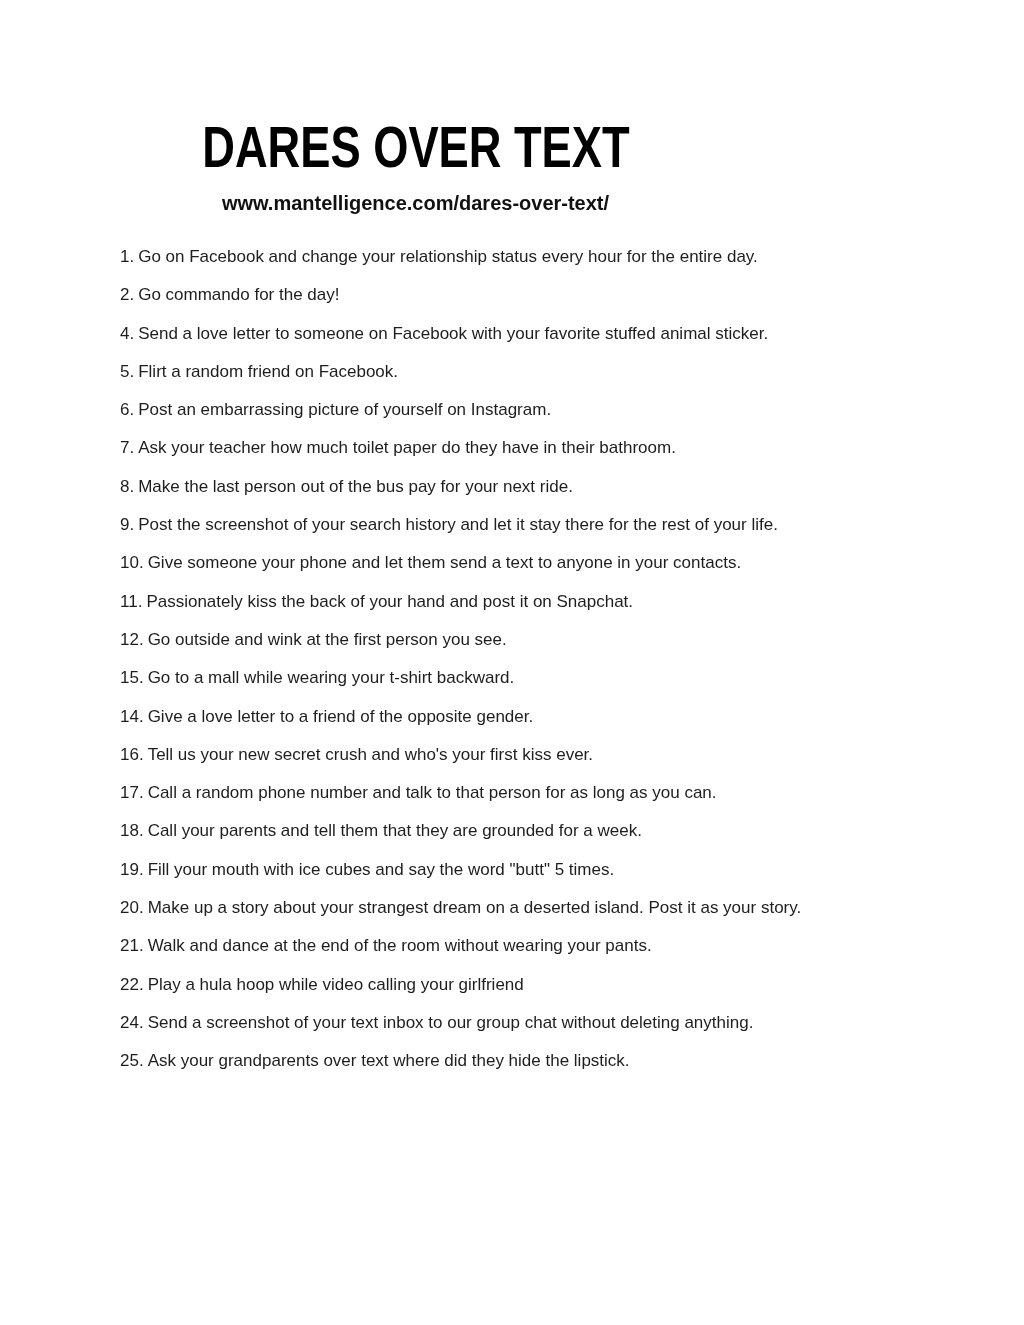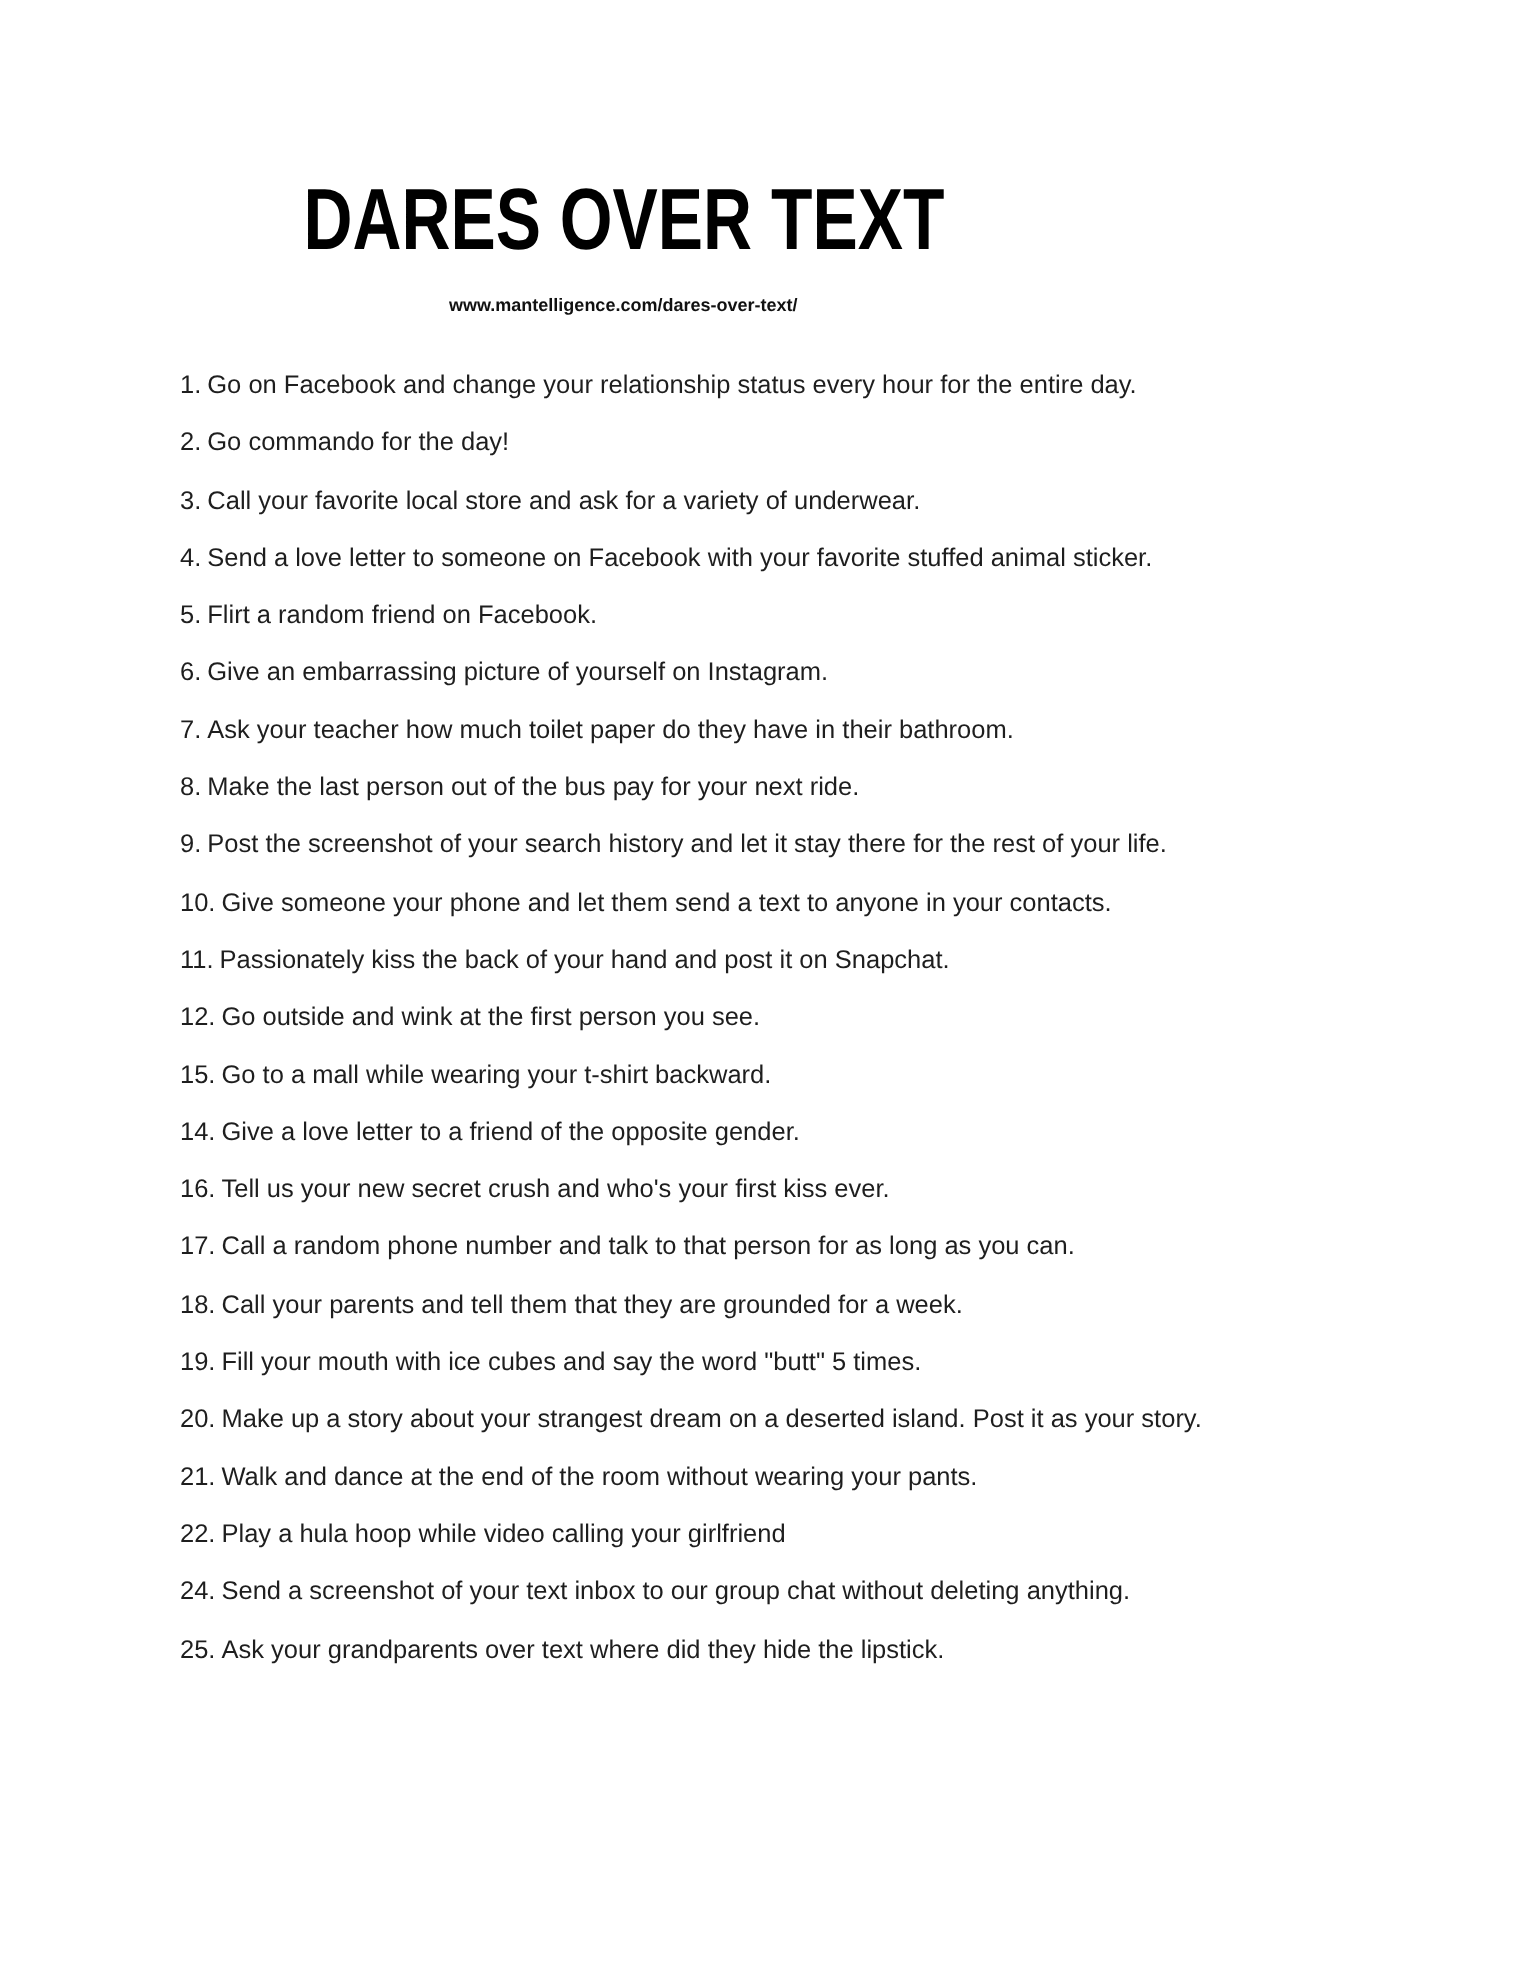--- a/index.html
+++ b/index.html
@@ -25,21 +25,21 @@
     line-height: 62px;
     font-weight: 700;
     color: #000000;
     letter-spacing: 0px;
     transform: scaleX(0.78);
     transform-origin: center;
     white-space: nowrap;
   }
   .doc-url {
     margin-top: 14px;
-    font-size: 12px;
+    font-size: 20px;
     line-height: 22px;
     font-weight: 700;
     color: #111111;
     text-align: center;
   }
   .dares-list {
     margin-top: 35px;
     padding-left: 120px;
     padding-right: 110px;
     list-style: none;
@@ -62,27 +62,26 @@
   <div class="doc-header">
     <h1 class="doc-title">DARES OVER TEXT</h1>
     <div class="doc-url">www.mantelligence.com/dares-over-text/</div>
   </div>
 
   <ul class="dares-list">
     <li class="dare-item"><span class="dare-number">1.</span><span>Go on Facebook and change your relationship status every hour for the entire day.</span></li>
 
     <li class="dare-item"><span class="dare-number">2.</span><span>Go commando for the day!</span></li>
 
-    <li class="dare-item"><span class="dare-number">3.</span><span>Call your favorite local store and ask for a variety of underwear.</span></li>
 
     <li class="dare-item"><span class="dare-number">4.</span><span>Send a love letter to someone on Facebook with your favorite stuffed animal sticker.</span></li>
 
     <li class="dare-item"><span class="dare-number">5.</span><span>Flirt a random friend on Facebook.</span></li>
 
-    <li class="dare-item"><span class="dare-number">6.</span><span>Give an embarrassing picture of yourself on Instagram.</span></li>
+    <li class="dare-item"><span class="dare-number">6.</span><span>Post an embarrassing picture of yourself on Instagram.</span></li>
 
     <li class="dare-item"><span class="dare-number">7.</span><span>Ask your teacher how much toilet paper do they have in their bathroom.</span></li>
 
     <li class="dare-item"><span class="dare-number">8.</span><span>Make the last person out of the bus pay for your next ride.</span></li>
 
     <li class="dare-item"><span class="dare-number">9.</span><span>Post the screenshot of your search history and let it stay there for the rest of your life.</span></li>
 
     <li class="dare-item"><span class="dare-number">10.</span><span>Give someone your phone and let them send a text to anyone in your contacts.</span></li>
 
     <li class="dare-item"><span class="dare-number">11.</span><span>Passionately kiss the back of your hand and post it on Snapchat.</span></li>

